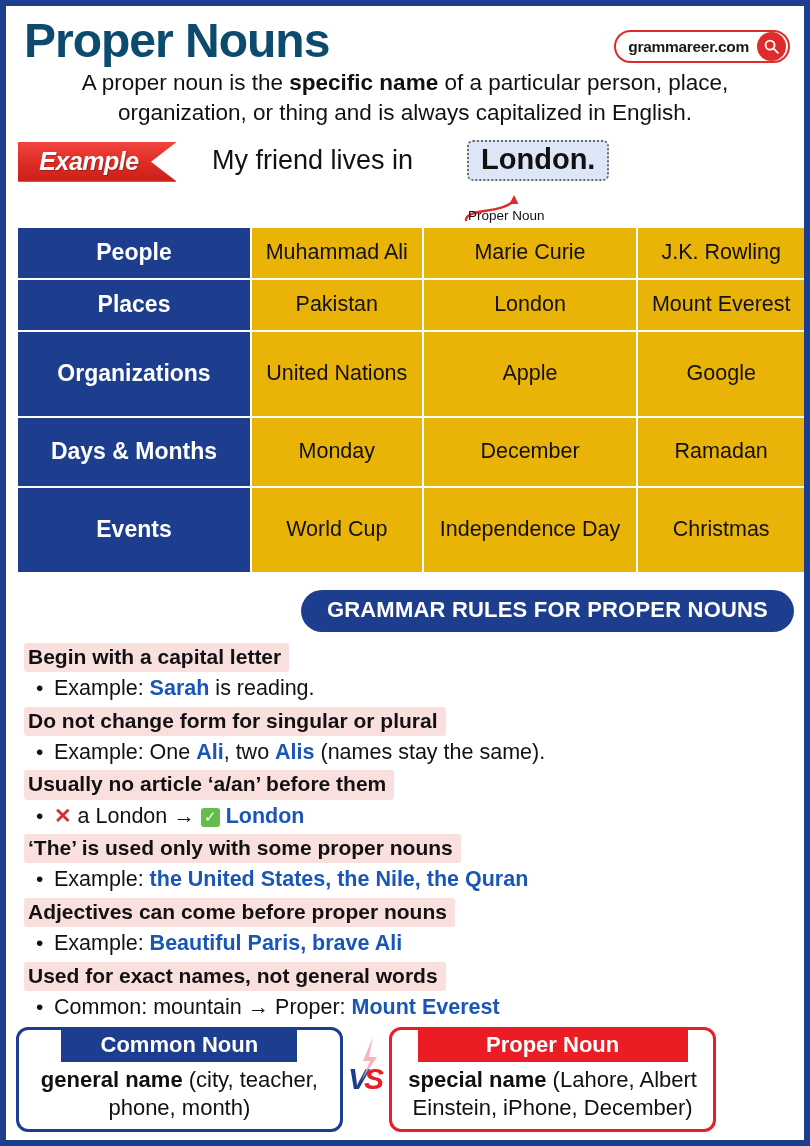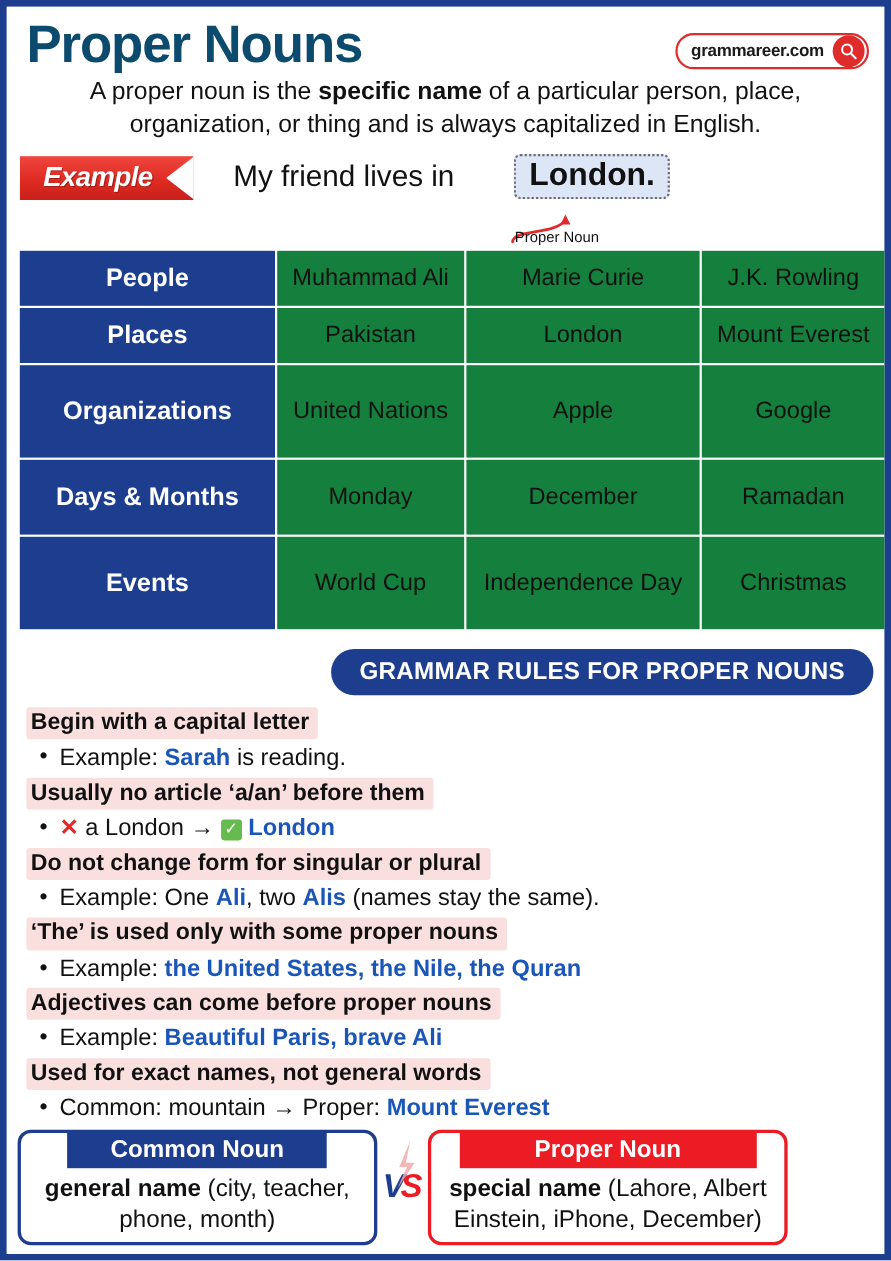--- a/index.html
+++ b/index.html
@@ -144,21 +144,21 @@
   }
 
   
   .table {
     margin-top: 0px;
     width: 790px;
     border-collapse: separate;
     border-spacing: 2px;
   }
   .table td {
-    background: #15803d;
+    background: #eab308;
     text-align: center;
     vertical-align: middle;
     font-size: 21.5px;
     color: #111111;
     padding: 6px 4px;
     line-height: 1.18;
   }
   .table td.cat {
     background: #1d3d8f;
     color: #ffffff;
@@ -357,27 +357,27 @@
   </div>
 
   <div class="rules">
 
     <div>
       <div class="rule-head">Begin with a capital letter</div>
       <div class="rule-item"><span>Example: </span><span class="blue">Sarah</span><span> is reading.</span></div>
     </div>
 
     <div>
+      <div class="rule-head">Do not change form for singular or plural</div>
+      <div class="rule-item"><span>Example: One </span><span class="blue">Ali</span><span>, two </span><span class="blue">Alis</span><span> (names stay the same).</span></div>
+    </div>
+
+    <div>
       <div class="rule-head">Usually no article ‘a/an’ before them</div>
       <div class="rule-item"><span class="xmark">✕</span><span> a London → </span><span class="checkmark">✓</span> <span class="blue">London</span></div>
-    </div>
-
-    <div>
-      <div class="rule-head">Do not change form for singular or plural</div>
-      <div class="rule-item"><span>Example: One </span><span class="blue">Ali</span><span>, two </span><span class="blue">Alis</span><span> (names stay the same).</span></div>
     </div>
 
     <div>
       <div class="rule-head">‘The’ is used only with some proper nouns</div>
       <div class="rule-item"><span>Example: </span><span class="blue">the United States, the Nile, the Quran</span></div>
     </div>
 
     <div>
       <div class="rule-head">Adjectives can come before proper nouns</div>
       <div class="rule-item"><span>Example: </span><span class="blue">Beautiful Paris, brave Ali</span></div>

